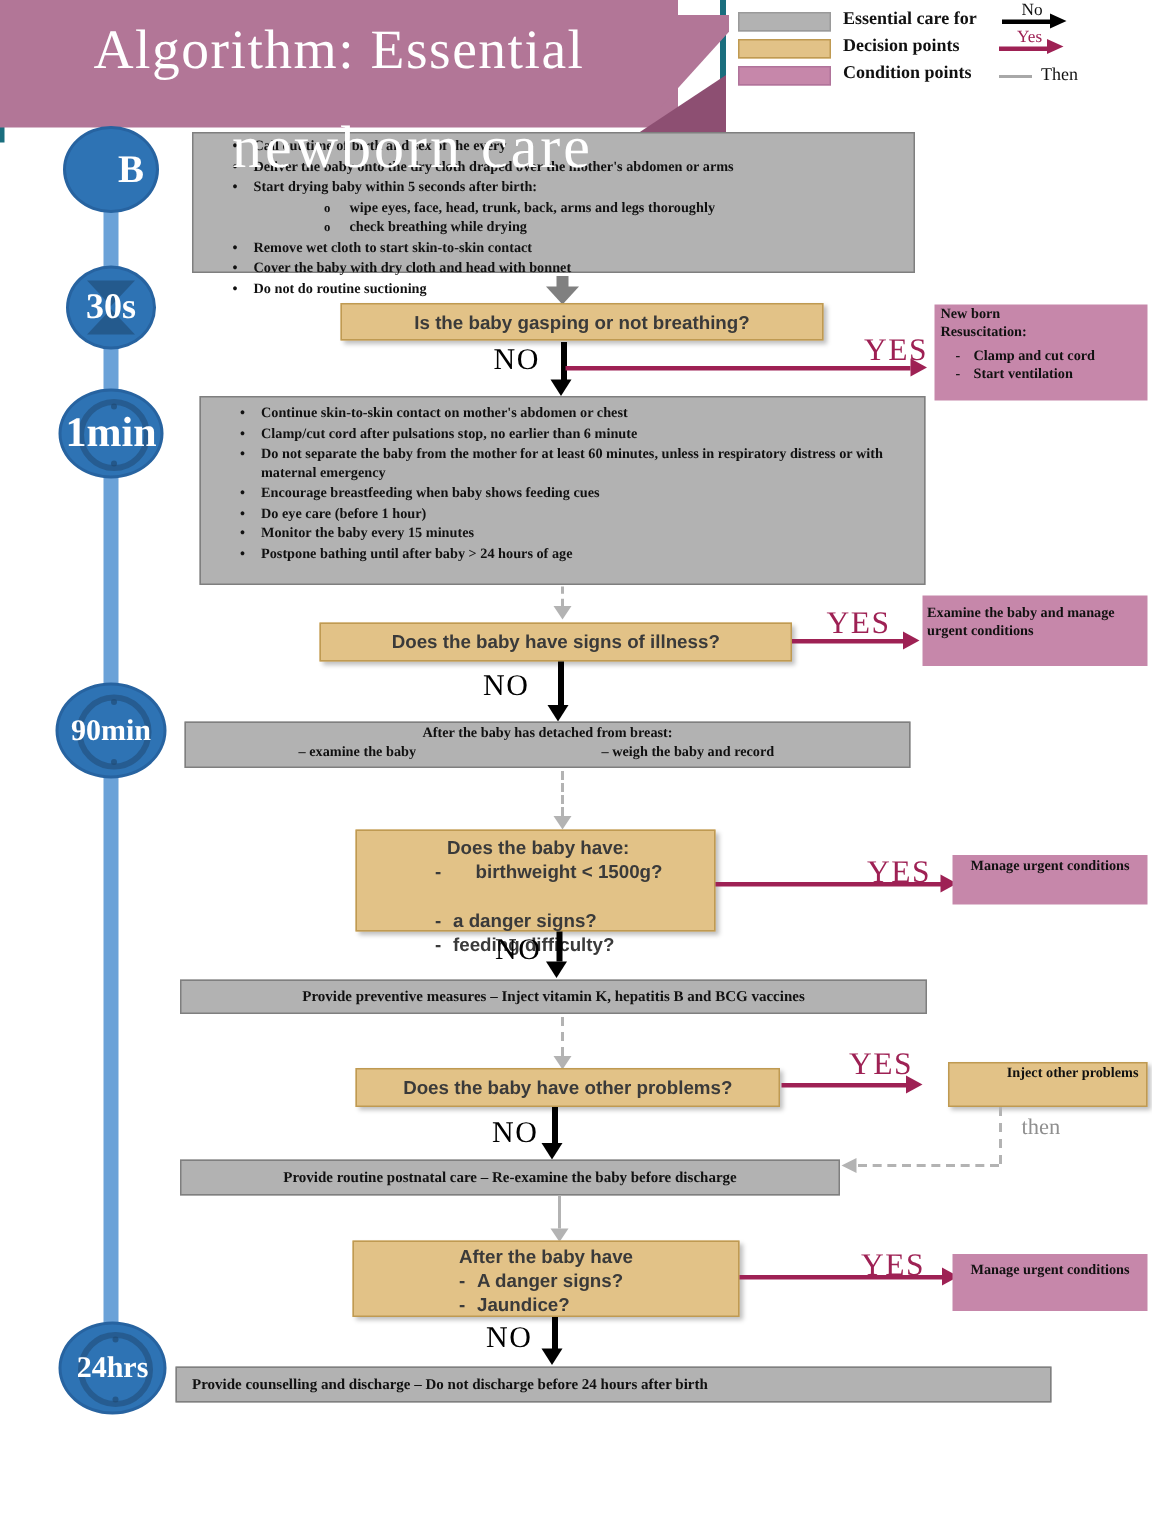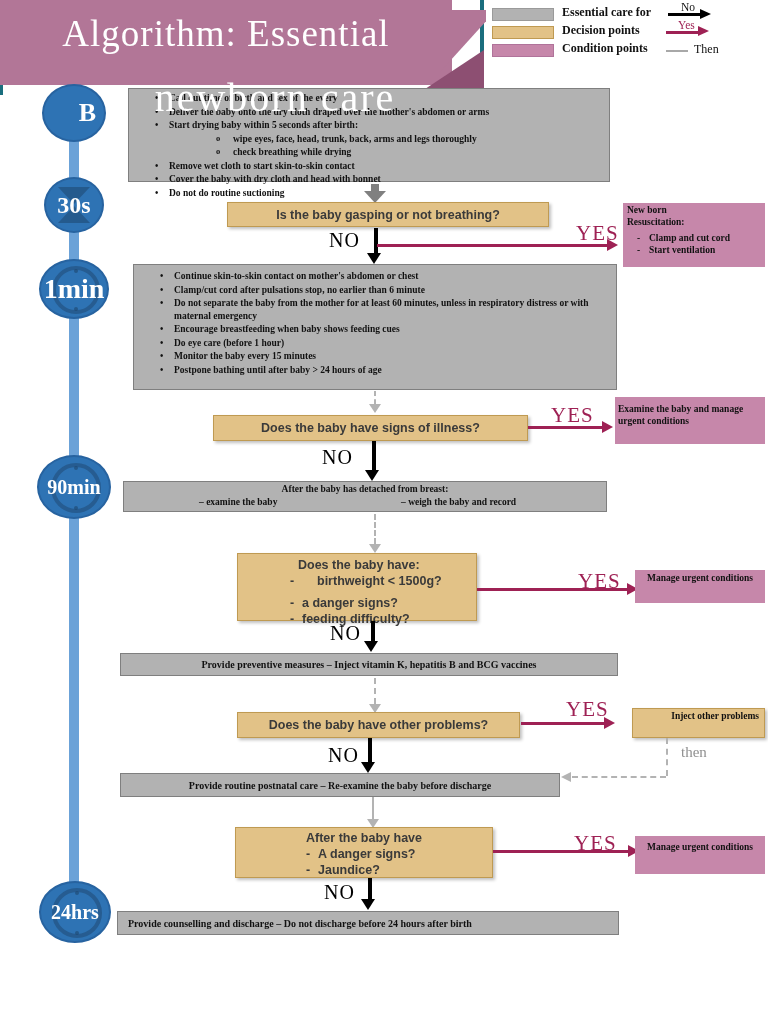--- a/index.html
+++ b/index.html
@@ -207,21 +207,21 @@
     <span class="abs" style="left:75px;top:15px;">– examine the baby</span>
     <span class="abs" style="left:277px;top:15px;">– weigh the baby and record</span>
   </div>
 
   <div class="abs dashv" style="left:374px;top:514px;height:30px;"></div>
   <div class="abs head-dg" style="left:369px;top:544px;"></div>
 
   <div class="abs tan dec" style="left:237px;top:553px;width:240px;height:68px;padding:4px 0 0 46px;">
     <div style="margin-left:14px;">Does the baby have:</div>
     <ul class="dlist" style="padding-left:18px;">
-      <li style="margin-bottom:8px;padding-left:15px;">birthweight &lt; 1500g?</li>
+      <li style="margin-bottom:19px;padding-left:15px;">birthweight &lt; 1500g?</li>
       <li style="margin-bottom:2px;">a danger signs?</li>
       <li>feeding difficulty?</li>
     </ul>
   </div>
   <div class="abs yes" style="left:578px;top:569px;">YES</div>
   <div class="abs line-m" style="left:477px;top:588px;width:152px;"></div>
   <div class="abs head-r" style="left:627px;top:583px;"></div>
   <div class="abs pink pink-txt" style="left:635px;top:570px;width:130px;height:33px;padding:3px 2px;text-align:center;">
     <span>Manage urgent conditions</span>
   </div>
@@ -272,17 +272,17 @@
   <div class="abs yes" style="left:574px;top:831px;">YES</div>
   <div class="abs line-m" style="left:493px;top:850px;width:137px;"></div>
   <div class="abs head-r" style="left:628px;top:845px;"></div>
   <div class="abs pink pink-txt" style="left:635px;top:836px;width:130px;height:38px;padding:6px 2px;text-align:center;">
     <span>Manage urgent conditions</span>
   </div>
   <div class="abs no" style="left:324px;top:881px;">NO</div>
   <div class="abs stem-b" style="left:368px;top:878px;height:22px;"></div>
   <div class="abs head-d" style="left:361px;top:899px;"></div>
 
-  <div class="abs gray barlbl" style="left:117px;top:911px;width:502px;height:24px;padding-left:10px;">
+  <div class="abs gray barlbl" style="left:117px;top:911px;width:584px;height:24px;padding-left:10px;">
     <span>Provide counselling and discharge – Do not discharge before 24 hours after birth</span>
   </div>
 
 </div>
 
 </body></html>

